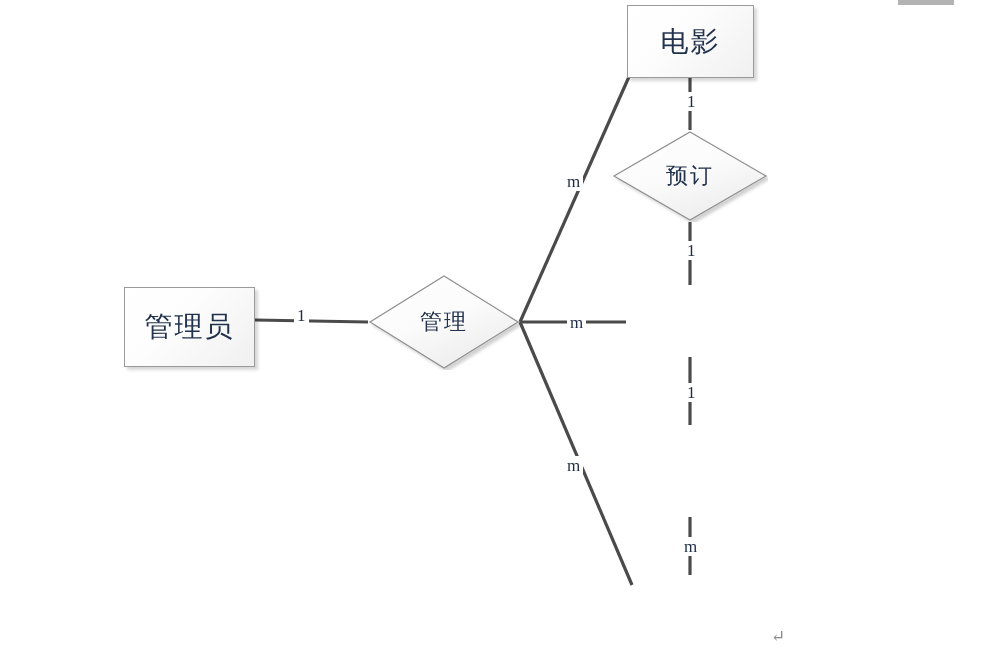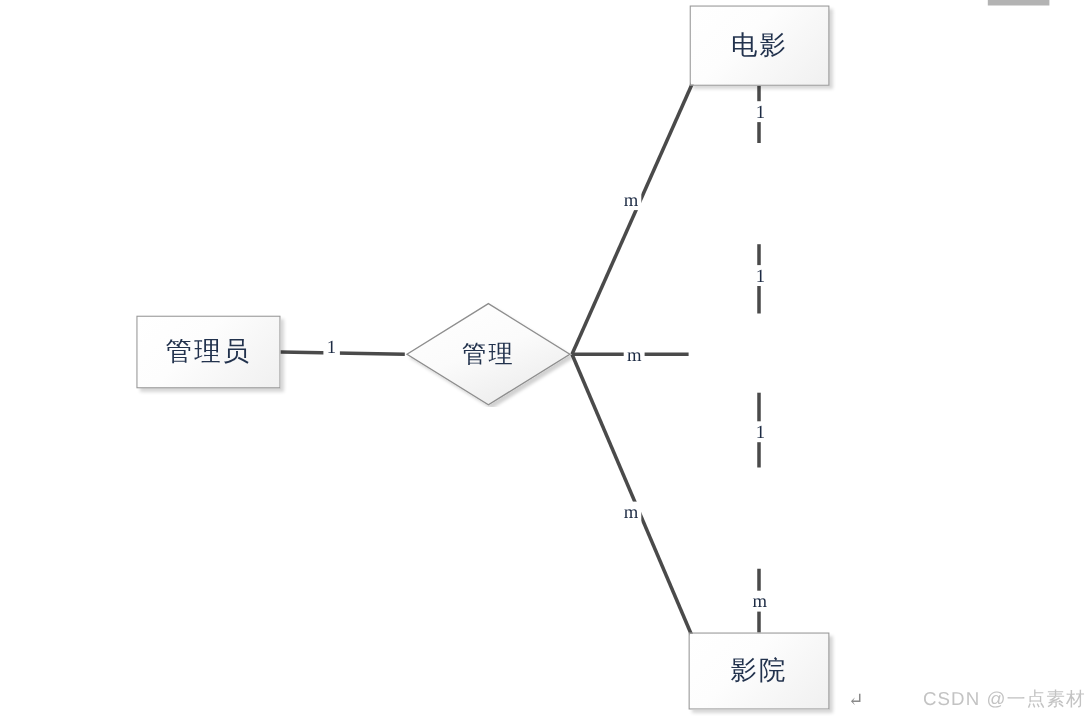--- a/index.html
+++ b/index.html
@@ -39,21 +39,21 @@
     position: absolute;
     box-sizing: border-box;
     border: 1px solid #9a9a9a;
     background: linear-gradient(135deg, #ffffff 0%, #fdfdfd 40%, #f0f0f0 100%);
     box-shadow: 3px 3px 3px rgba(0,0,0,0.16);
     display: flex;
     align-items: center;
     justify-content: center;
   }
   .entity .label {
-    font-size: 24px;
+    font-size: 28px;
     color: #22324d;
     letter-spacing: 2px;
     line-height: 1;
     white-space: nowrap;
   }
   
   .rel {
     position: absolute;
     display: flex;
     align-items: center;
@@ -141,48 +141,50 @@
     </g>
   </svg>
 
   <div class="rel" style="left:368px; top:274px; width:152px; height:96px;">
     <svg class="shape" viewBox="0 0 152 96" xmlns="http://www.w3.org/2000/svg">
       <polygon points="76,2 150,48 76,94 2,48" fill="url(#boxGrad)" stroke="#8e8e8e" stroke-width="1.2" filter="url(#softShadow)"></polygon>
     </svg>
     <span class="label">管理</span>
   </div>
 
+  <div class="rel" style="left:612px; top:130px; width:156px; height:92px;">
+    <svg class="shape" viewBox="0 0 156 92" xmlns="http://www.w3.org/2000/svg">
+      <polygon points="78,2 154,46 78,90 2,46" fill="url(#boxGrad)" stroke="#8e8e8e" stroke-width="1.2" filter="url(#softShadow)"></polygon>
+    </svg>
+    <span class="label">预订</span>
+  </div>
 
 
-  <div class="entity" style="left:124px; top:287px; width:131px; height:66px;">
+  <div class="entity" style="left:124px; top:287px; width:131px; height:80px;">
     <span class="label">管理员</span>
   </div>
 
   <div class="entity" style="left:627px; top:5px; width:127px; height:73px;">
     <span class="label">电影</span>
   </div>
 
 
-  <div class="entity" style="left:626px; top:575px; width:128px; height:70px;">
-    <span class="label">影院</span>
-  </div>
 
   <span class="card" style="left:294px; top:306px;">1</span>
 
   <span class="card" style="left:564px; top:172px;">m</span>
 
   <span class="card" style="left:567px; top:313px;">m</span>
 
   <span class="card" style="left:564px; top:456px;">m</span>
 
   <span class="card" style="left:684px; top:92px;">1</span>
 
   <span class="card" style="left:684px; top:241px;">1</span>
 
   <span class="card" style="left:684px; top:383px;">1</span>
 
   <span class="card" style="left:681px; top:537px;">m</span>
 
   <span class="pilcrow" style="left:771px; top:628px;">↵</span>
 
-  <span class="watermark" style="left:839px; top:624px;">CSDN @一点素材</span>
 
 </div>
 
 </body></html>

